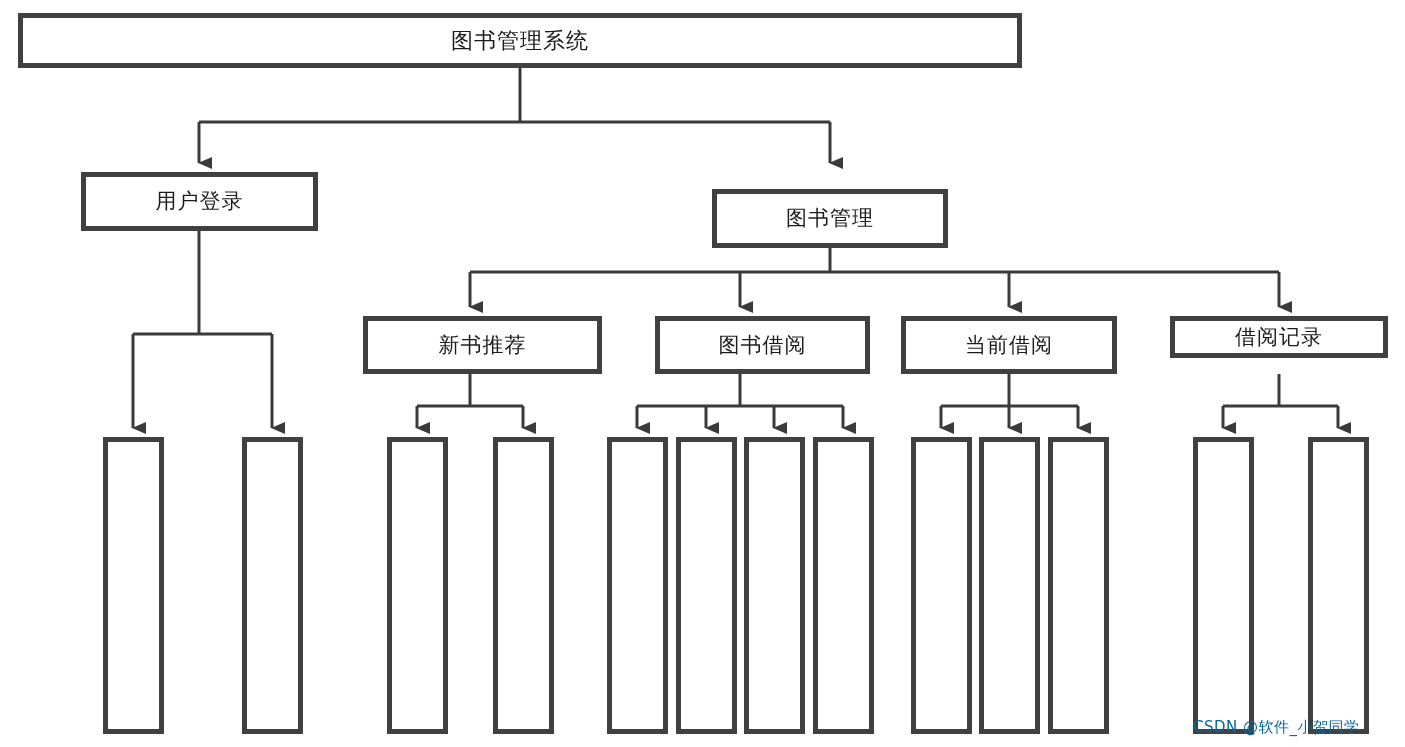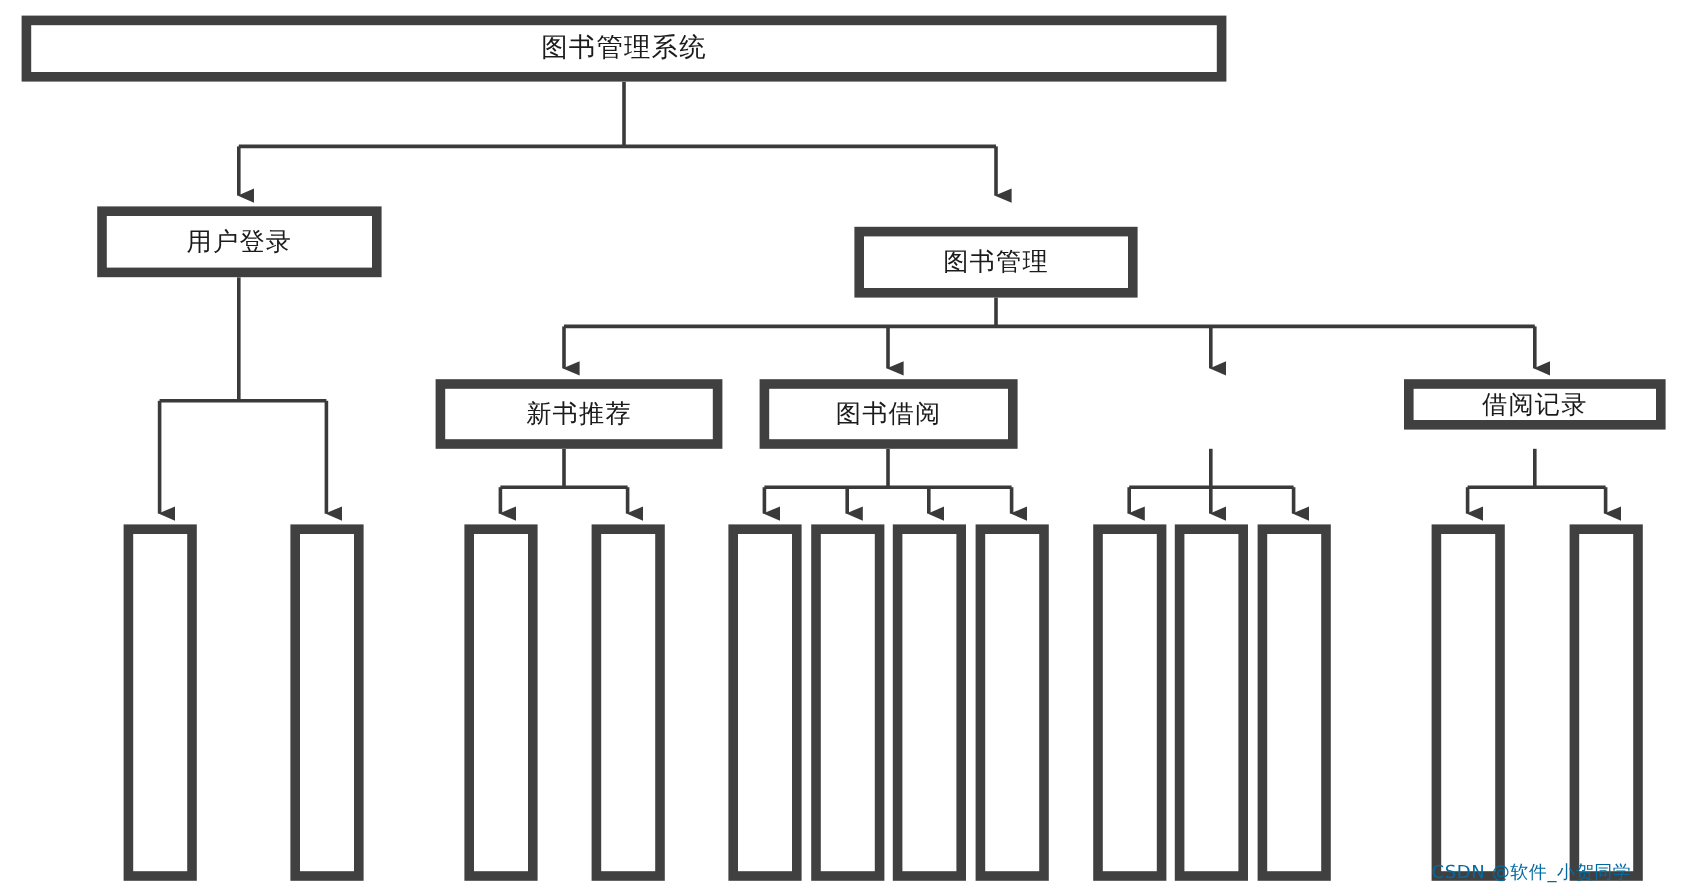--- a/index.html
+++ b/index.html
@@ -22,21 +22,21 @@
     left: 0;
     top: 0;
     width: 1405px;
     height: 747px;
     pointer-events: none;
   }
   .node {
     position: absolute;
     box-sizing: border-box;
     background: #ffffff;
-    border: 8px solid #404040;
+    border: 5px solid #404040;
     display: flex;
     align-items: center;
     justify-content: center;
     color: #1b1b1b;
   }
   .node .lbl {
     display: block;
     line-height: 1.08;
   }
   
@@ -139,22 +139,25 @@
   <div class="node horiz" style="left:81px; top:172px; width:237px; height:59px;">
     <span class="lbl">用户登录</span>
   </div>
   <div class="node horiz" style="left:712px; top:189px; width:236px; height:59px;">
     <span class="lbl">图书管理</span>
   </div>
 
   <div class="node horiz" style="left:363px; top:316px; width:239px; height:58px;">
     <span class="lbl">新书推荐</span>
   </div>
-  <div class="node horiz" style="left:633px; top:316px; width:215px; height:58px;">
+  <div class="node horiz" style="left:655px; top:316px; width:215px; height:58px;">
     <span class="lbl">图书借阅</span>
+  </div>
+  <div class="node horiz" style="left:901px; top:316px; width:216px; height:58px;">
+    <span class="lbl">当前借阅</span>
   </div>
   <div class="node horiz" style="left:1170px; top:316px; width:218px; height:42px;">
     <span class="lbl">借阅记录</span>
   </div>
 
   <div class="node vert" style="left:103px; top:437px; width:61px; height:297px;">
     <span class="lbl">用户登录</span>
   </div>
   <div class="node vert" style="left:242px; top:437px; width:61px; height:297px;">
     <span class="lbl">注销登录</span>

